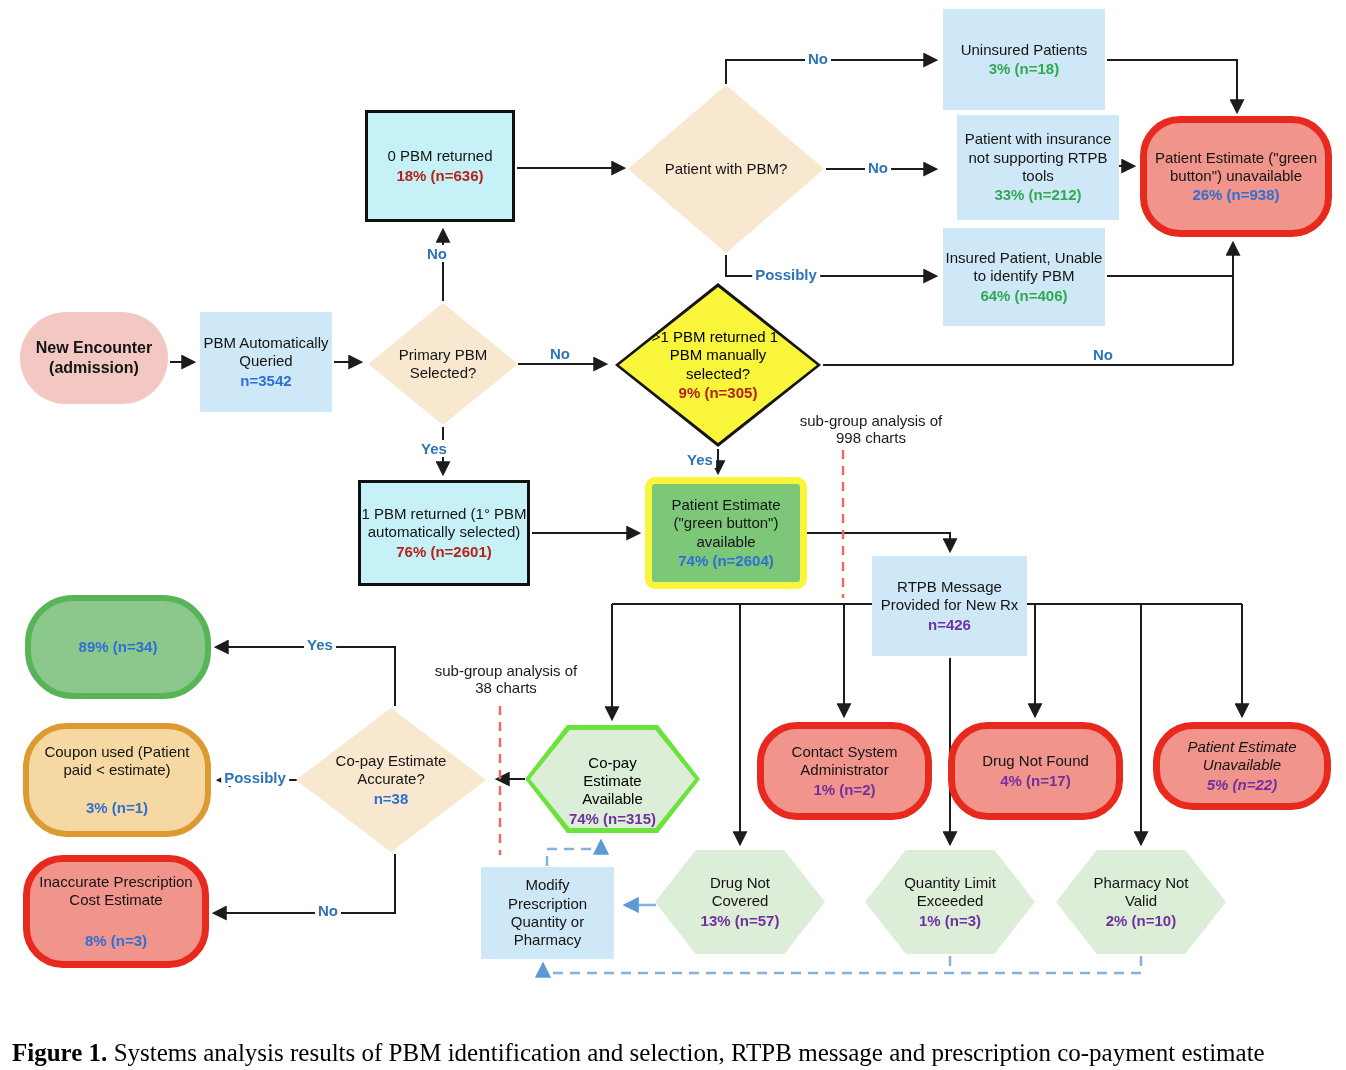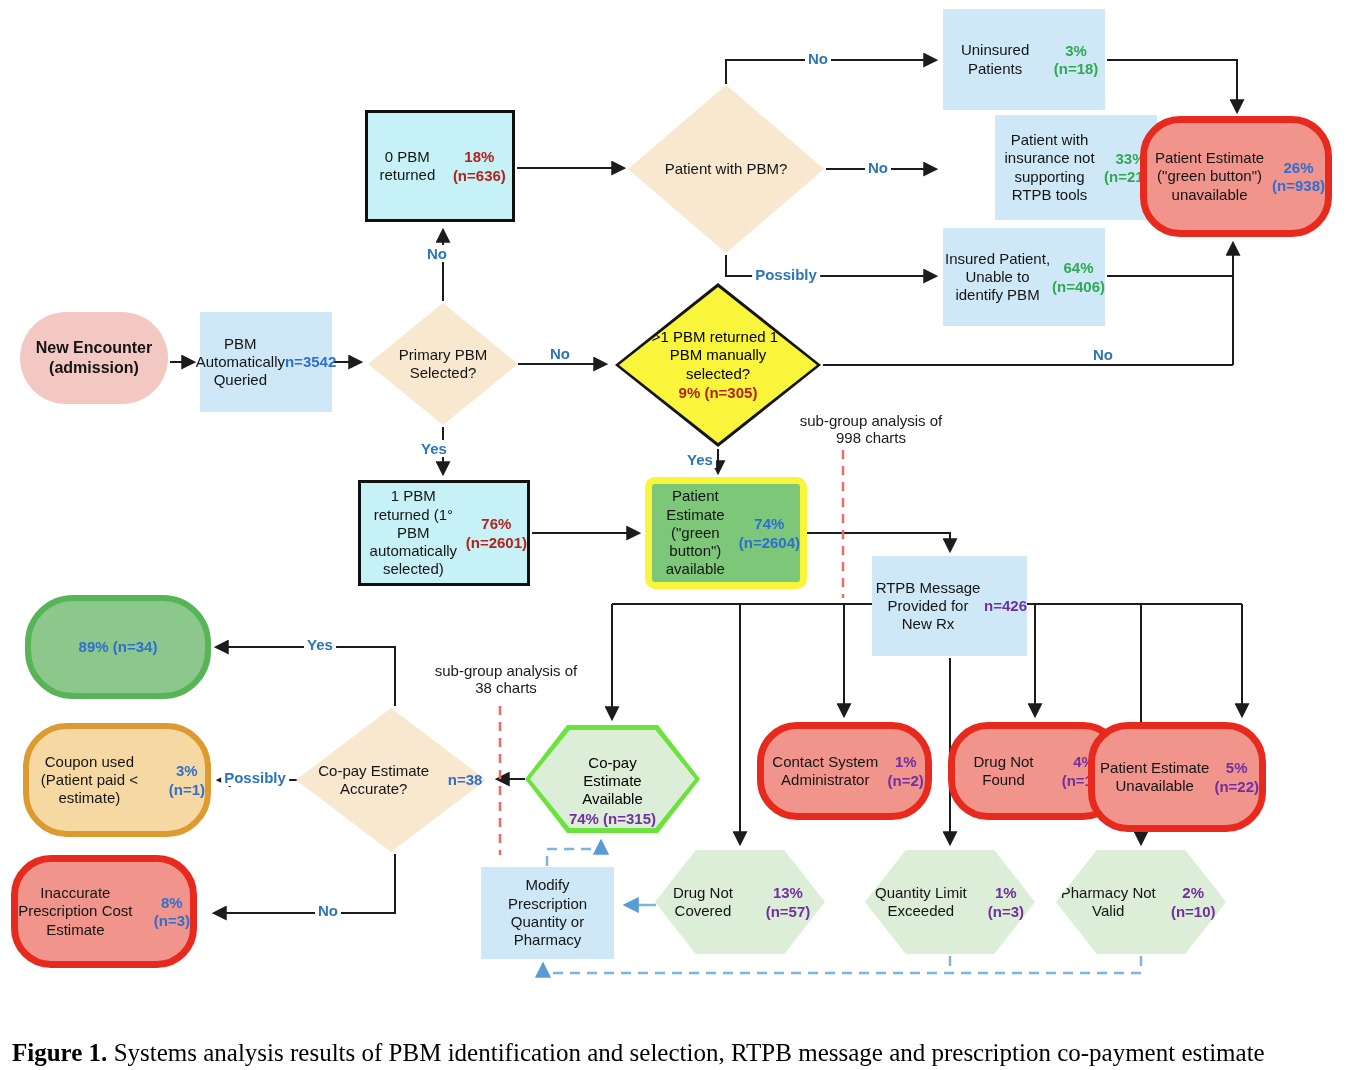--- a/index.html
+++ b/index.html
@@ -1,19 +1,19 @@
 <!DOCTYPE html>
 <html><head>
 <meta charset="utf-8">
 <style>
   * { box-sizing: border-box; margin: 0; padding: 0; }
   body { background: #fff; font-family: "Liberation Sans", sans-serif; }
   #canvas { position: relative; width: 1346px; height: 1070px; background: #fff; overflow: hidden; }
   #wires { position: absolute; left: 0; top: 0; width: 1346px; height: 1070px; z-index: 1; }
-  .node { position: absolute; z-index: 2; display: flex; align-items: center;
+  .node { position: absolute; z-index: 2; display: flex; flex-direction: column; align-items: center;
           justify-content: center; text-align: center; font-size: 15px; line-height: 1.22; color: #141414; }
   .stat { font-weight: bold; margin-top: 1px; }
   .stat-green  { color: #31a852; }
   .stat-red    { color: #b3231a; }
   .stat-blue   { color: #2e6fd2; }
   .stat-purple { color: #7030a0; }
   .lightblue { background: #cfe8f7; }
   .cyanbox   { background: #c6f1f7; border: 3px solid #101010; }
   .stadium-pink   { background: #f3c8c2; border-radius: 46px; font-weight: bold; font-size: 16px; }
   .stadium-red    { background: #f1948c; border: 7px solid #e8291d; border-radius: 40px; }
@@ -121,21 +121,21 @@
 
   <div class="node diamond" style="left:628px; top:85px; width:196px; height:168px;">
     <div>Patient with PBM?</div>
   </div>
 
   <div class="node lightblue" style="left:943px; top:9px; width:162px; height:101px;">
     <div>Uninsured Patients</div>
     <div class="stat stat-green">3% (n=18)</div>
   </div>
 
-  <div class="node lightblue" style="left:995px; top:115px; width:162px; height:105px;justify-content:space-between;">
+  <div class="node lightblue" style="left:957px; top:115px; width:162px; height:105px;">
     <div>Patient with insurance not supporting RTPB tools</div>
     <div class="stat stat-green">33% (n=212)</div>
   </div>
 
   <div class="node lightblue" style="left:943px; top:228px; width:162px; height:98px;">
     <div>Insured Patient, Unable to identify PBM</div>
     <div class="stat stat-green">64% (n=406)</div>
   </div>
 
   <div class="node stadium-red" style="left:1140px; top:116px; width:192px; height:121px;">
@@ -168,21 +168,21 @@
   <div class="node stadium-red" style="left:757px; top:722px; width:175px; height:98px;">
     <div>Contact System Administrator</div>
     <div class="stat stat-purple">1% (n=2)</div>
   </div>
 
   <div class="node stadium-red" style="left:948px; top:722px; width:175px; height:98px;">
     <div>Drug Not Found</div>
     <div class="stat stat-purple">4% (n=17)</div>
   </div>
 
-  <div class="node stadium-red" style="left:1088px; top:722px; width:178px; height:110px;">
+  <div class="node stadium-red" style="left:1153px; top:722px; width:178px; height:88px;font-style:italic;">
     <div>Patient Estimate Unavailable</div>
     <div class="stat stat-purple">5% (n=22)</div>
   </div>
 
   <div class="hexb" style="left:525px; top:725px; width:175px; height:108px;">
     <div class="hexi">
       <div style="width:62%;">Co-pay Estimate Available</div>
       <div class="stat stat-purple">74% (n=315)</div>
     </div>
   </div>
@@ -213,21 +213,21 @@
 
   <div class="node stadium-green" style="left:25px; top:595px; width:186px; height:104px;">
     <div class="stat stat-blue">89% (n=34)</div>
   </div>
 
   <div class="node stadium-orange" style="left:23px; top:723px; width:188px; height:114px;gap:19px;">
     <div>Coupon used (Patient paid &lt; estimate)</div>
     <div class="stat stat-blue">3% (n=1)</div>
   </div>
 
-  <div class="node stadium-red" style="left:11px; top:855px; width:186px; height:113px;gap:21px;">
+  <div class="node stadium-red" style="left:23px; top:855px; width:186px; height:113px;gap:21px;">
     <div>Inaccurate Prescription Cost Estimate</div>
     <div class="stat stat-blue">8% (n=3)</div>
   </div>
 
   <div class="annot" style="left:791px; top:412px; width:160px;">
     <div>sub-group analysis of</div>
     <div>998 charts</div>
   </div>
   <div class="annot" style="left:426px; top:662px; width:160px;">
     <div>sub-group analysis of</div>

